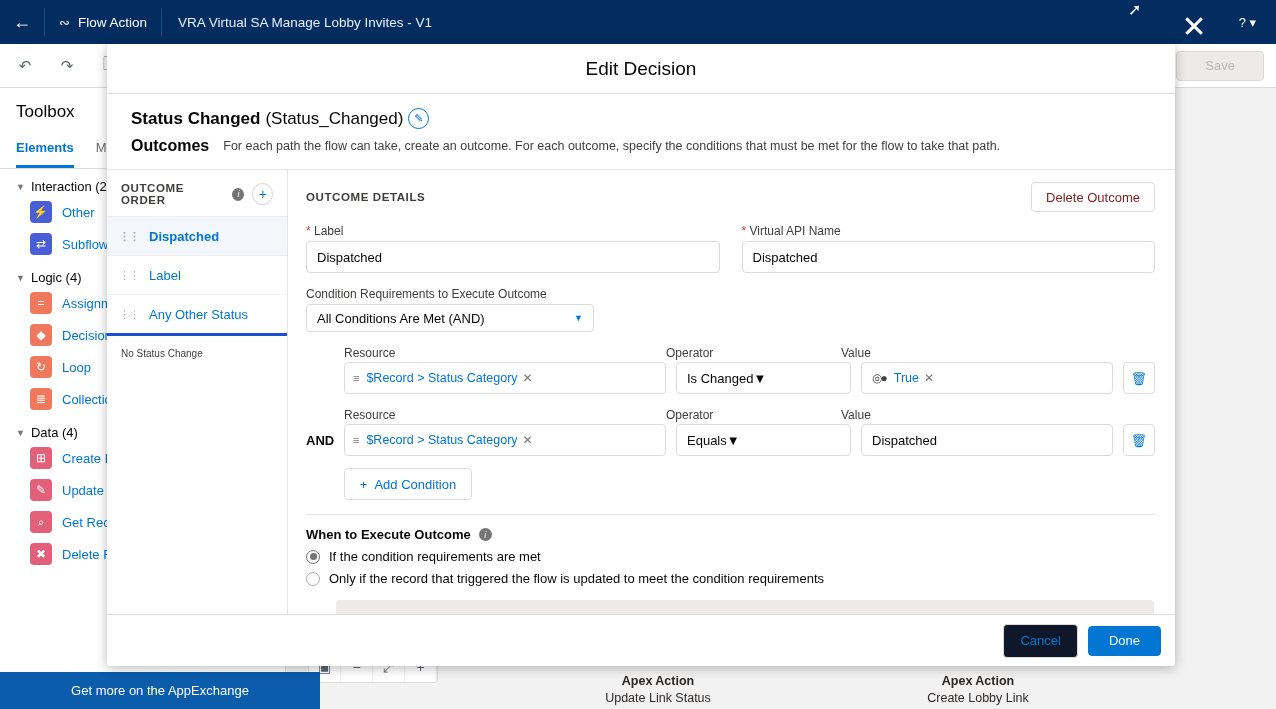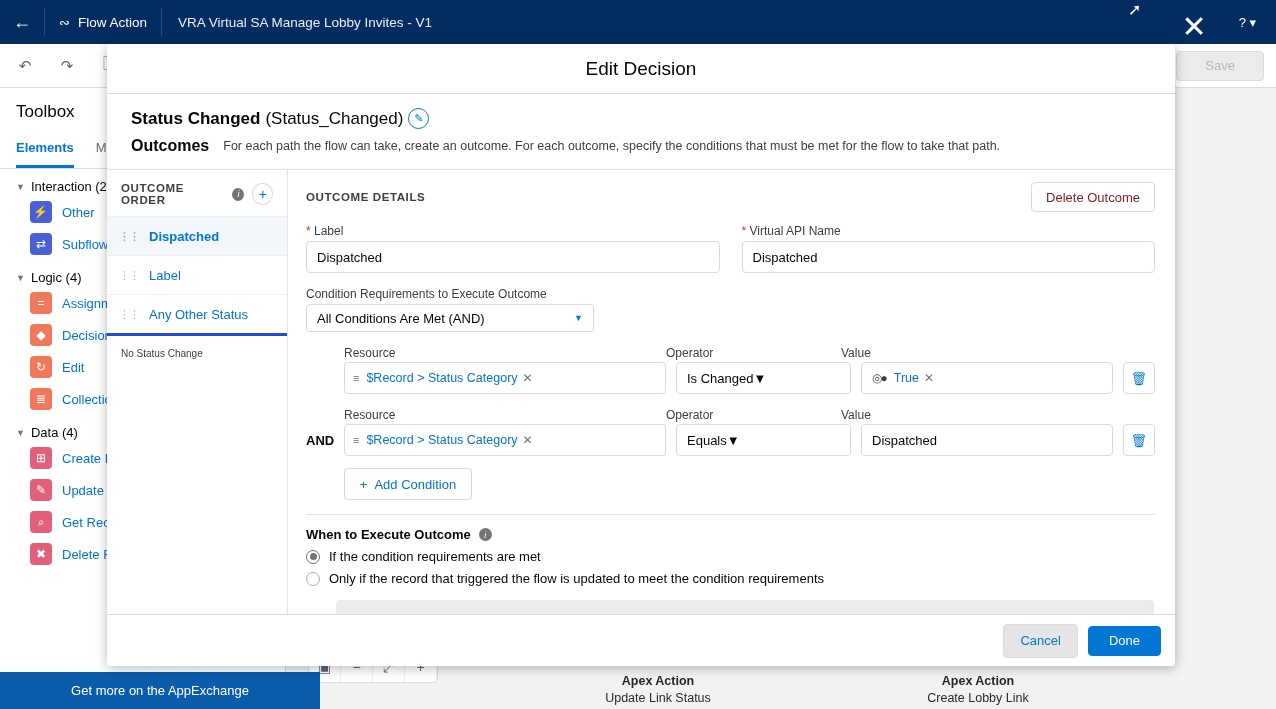--- a/index.html
+++ b/index.html
@@ -93,21 +93,21 @@
     height: 50px; border-bottom: 1px solid #dddbda; display: flex; align-items: center; justify-content: center;
     font-size: 19px; color: #080707;
   }
   .modal-body { flex: 1; overflow: hidden; position: relative; }
   .modal-footer {
     height: 52px; border-top: 1px solid #dddbda; background: #fff;
     display: flex; align-items: center; justify-content: flex-end; gap: 10px; padding-right: 14px;
     border-radius: 0 0 4px 4px;
   }
   .btn {
-    height: 30px; padding: 16px 16px; border-radius: 4px; border: 1px solid #dddbda; background: #e5e5e5;
+    height: 30px; padding: 16px 16px; border-radius: 4px; border: 1px solid #dddbda; background: #0f172a;
     color: #0176d3; font-size: 13px; display: flex; align-items: center; justify-content: center;
   }
   .btn-brand { background: #0176d3; border-color: #0176d3; color: #fff; padding: 0 20px; }
 
   .dec-title-row { padding: 14px 24px 4px; display: flex; align-items: center; gap: 5px; }
   .dec-title { font-size: 17px; font-weight: bold; }
   .dec-api { font-size: 17px; font-weight: normal; color: #080707; }
   .pencil {
     width: 21px; height: 21px; border: 1px solid #0176d3; border-radius: 50%;
     display: flex; align-items: center; justify-content: center; color: #0176d3; font-size: 11px;
@@ -264,21 +264,21 @@
     <div class="tb-item">
       <span class="tb-icon ic-logic">=</span>
       <span>Assignment</span>
     </div>
     <div class="tb-item">
       <span class="tb-icon ic-logic">◆</span>
       <span>Decision</span>
     </div>
     <div class="tb-item">
       <span class="tb-icon ic-logic">↻</span>
-      <span>Edit</span>
+      <span>Loop</span>
     </div>
     <div class="tb-item">
       <span class="tb-icon ic-logic">≣</span>
       <span>Collection</span>
     </div>
 
     <div class="tb-section">
       <span class="caret">▼</span>
       <span>Data (4)</span>
     </div>

